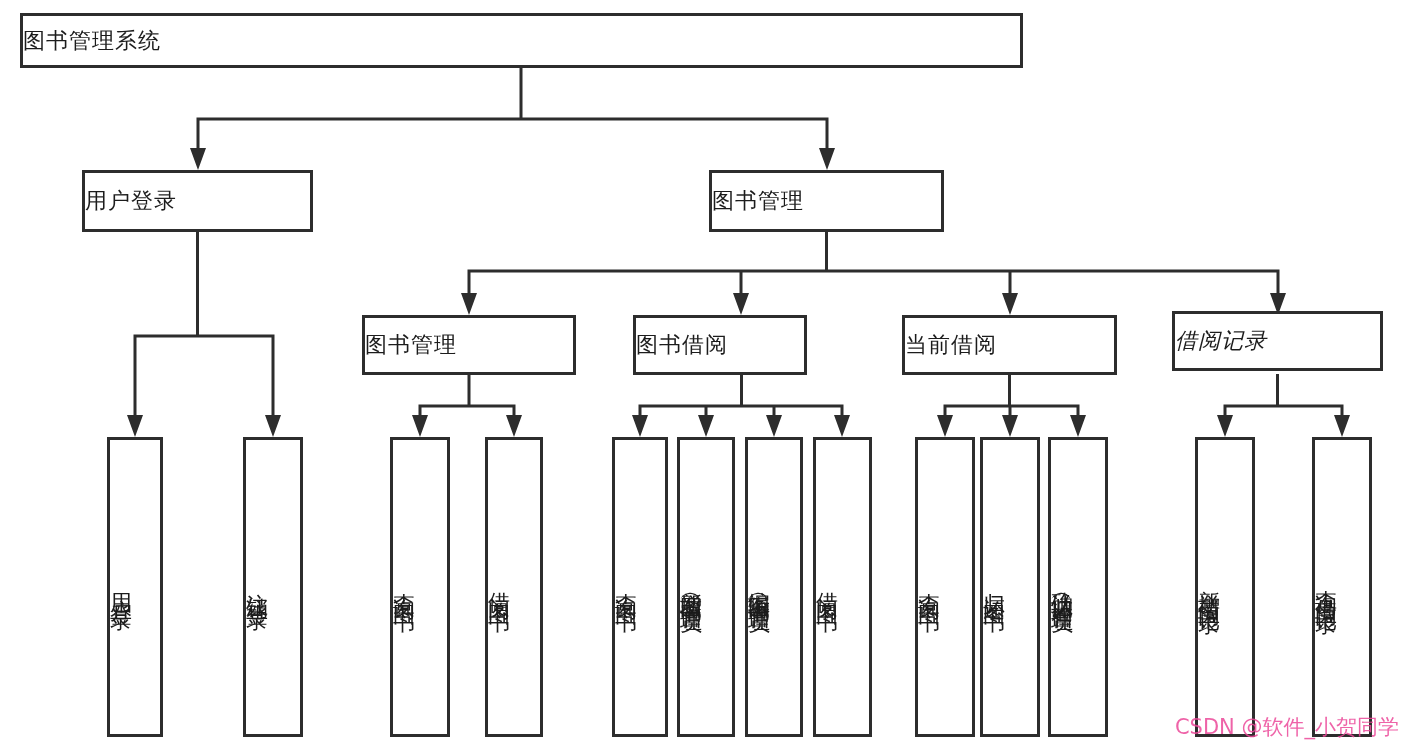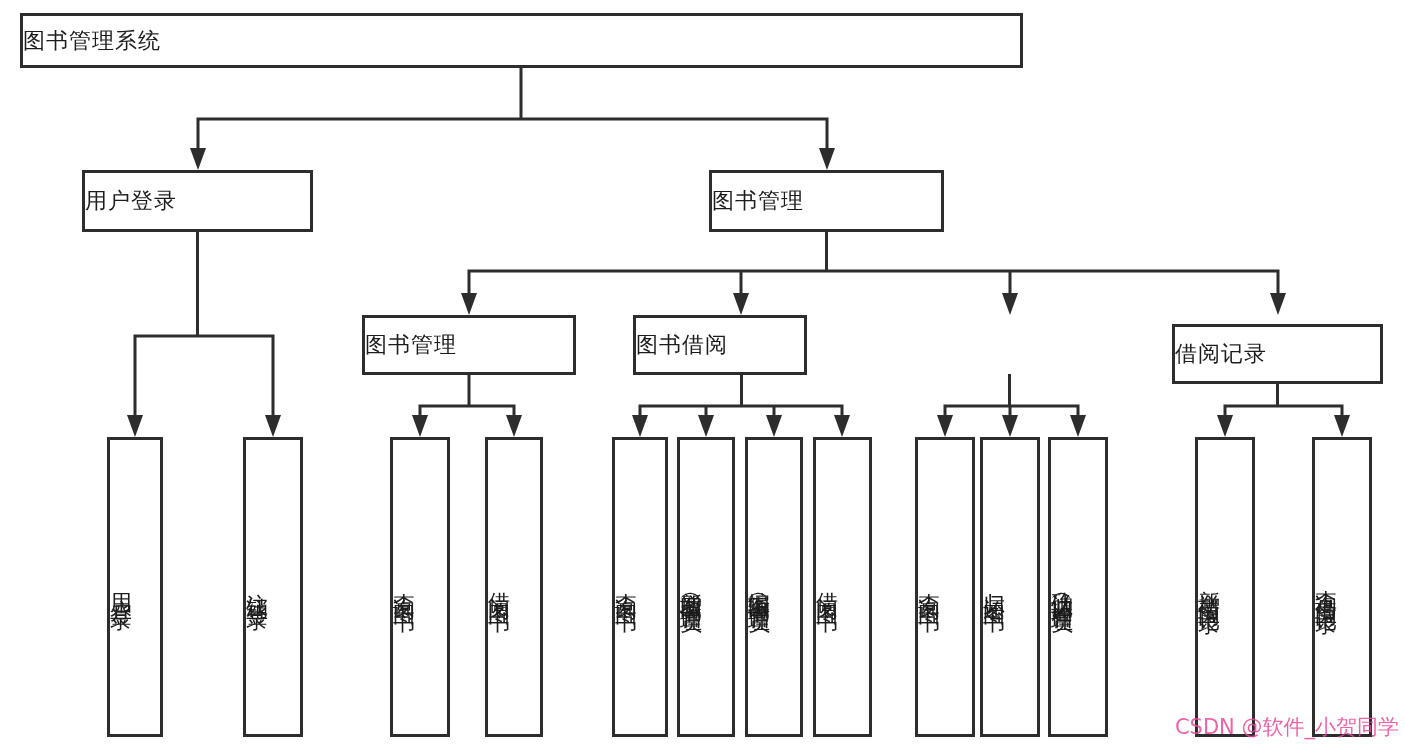--- a/index.html
+++ b/index.html
@@ -148,21 +148,24 @@
   <div class="node hbox" style="left:709px; top:170px; width:235px; height:62px;">
     <span>图书管理</span>
   </div>
 
   <div class="node hbox" style="left:362px; top:315px; width:214px; height:60px;">
     <span>图书管理</span>
   </div>
   <div class="node hbox" style="left:633px; top:315px; width:174px; height:60px;">
     <span>图书借阅</span>
   </div>
-  <div class="node hbox" style="left:1172px; top:324px; width:211px; height:60px;">
+  <div class="node hbox" style="left:902px; top:315px; width:215px; height:60px;">
+    <span>当前借阅</span>
+  </div>
+  <div class="node hbox" style="left:1172px; top:311px; width:211px; height:60px;font-style:italic;">
     <span>借阅记录</span>
   </div>
 
   <div class="node vbox" style="left:107px; top:437px; width:56px; height:300px;">
     <span class="vtext">用户登录</span>
   </div>
   <div class="node vbox" style="left:243px; top:437px; width:60px; height:300px;">
     <span class="vtext">注销登录</span>
   </div>
 

